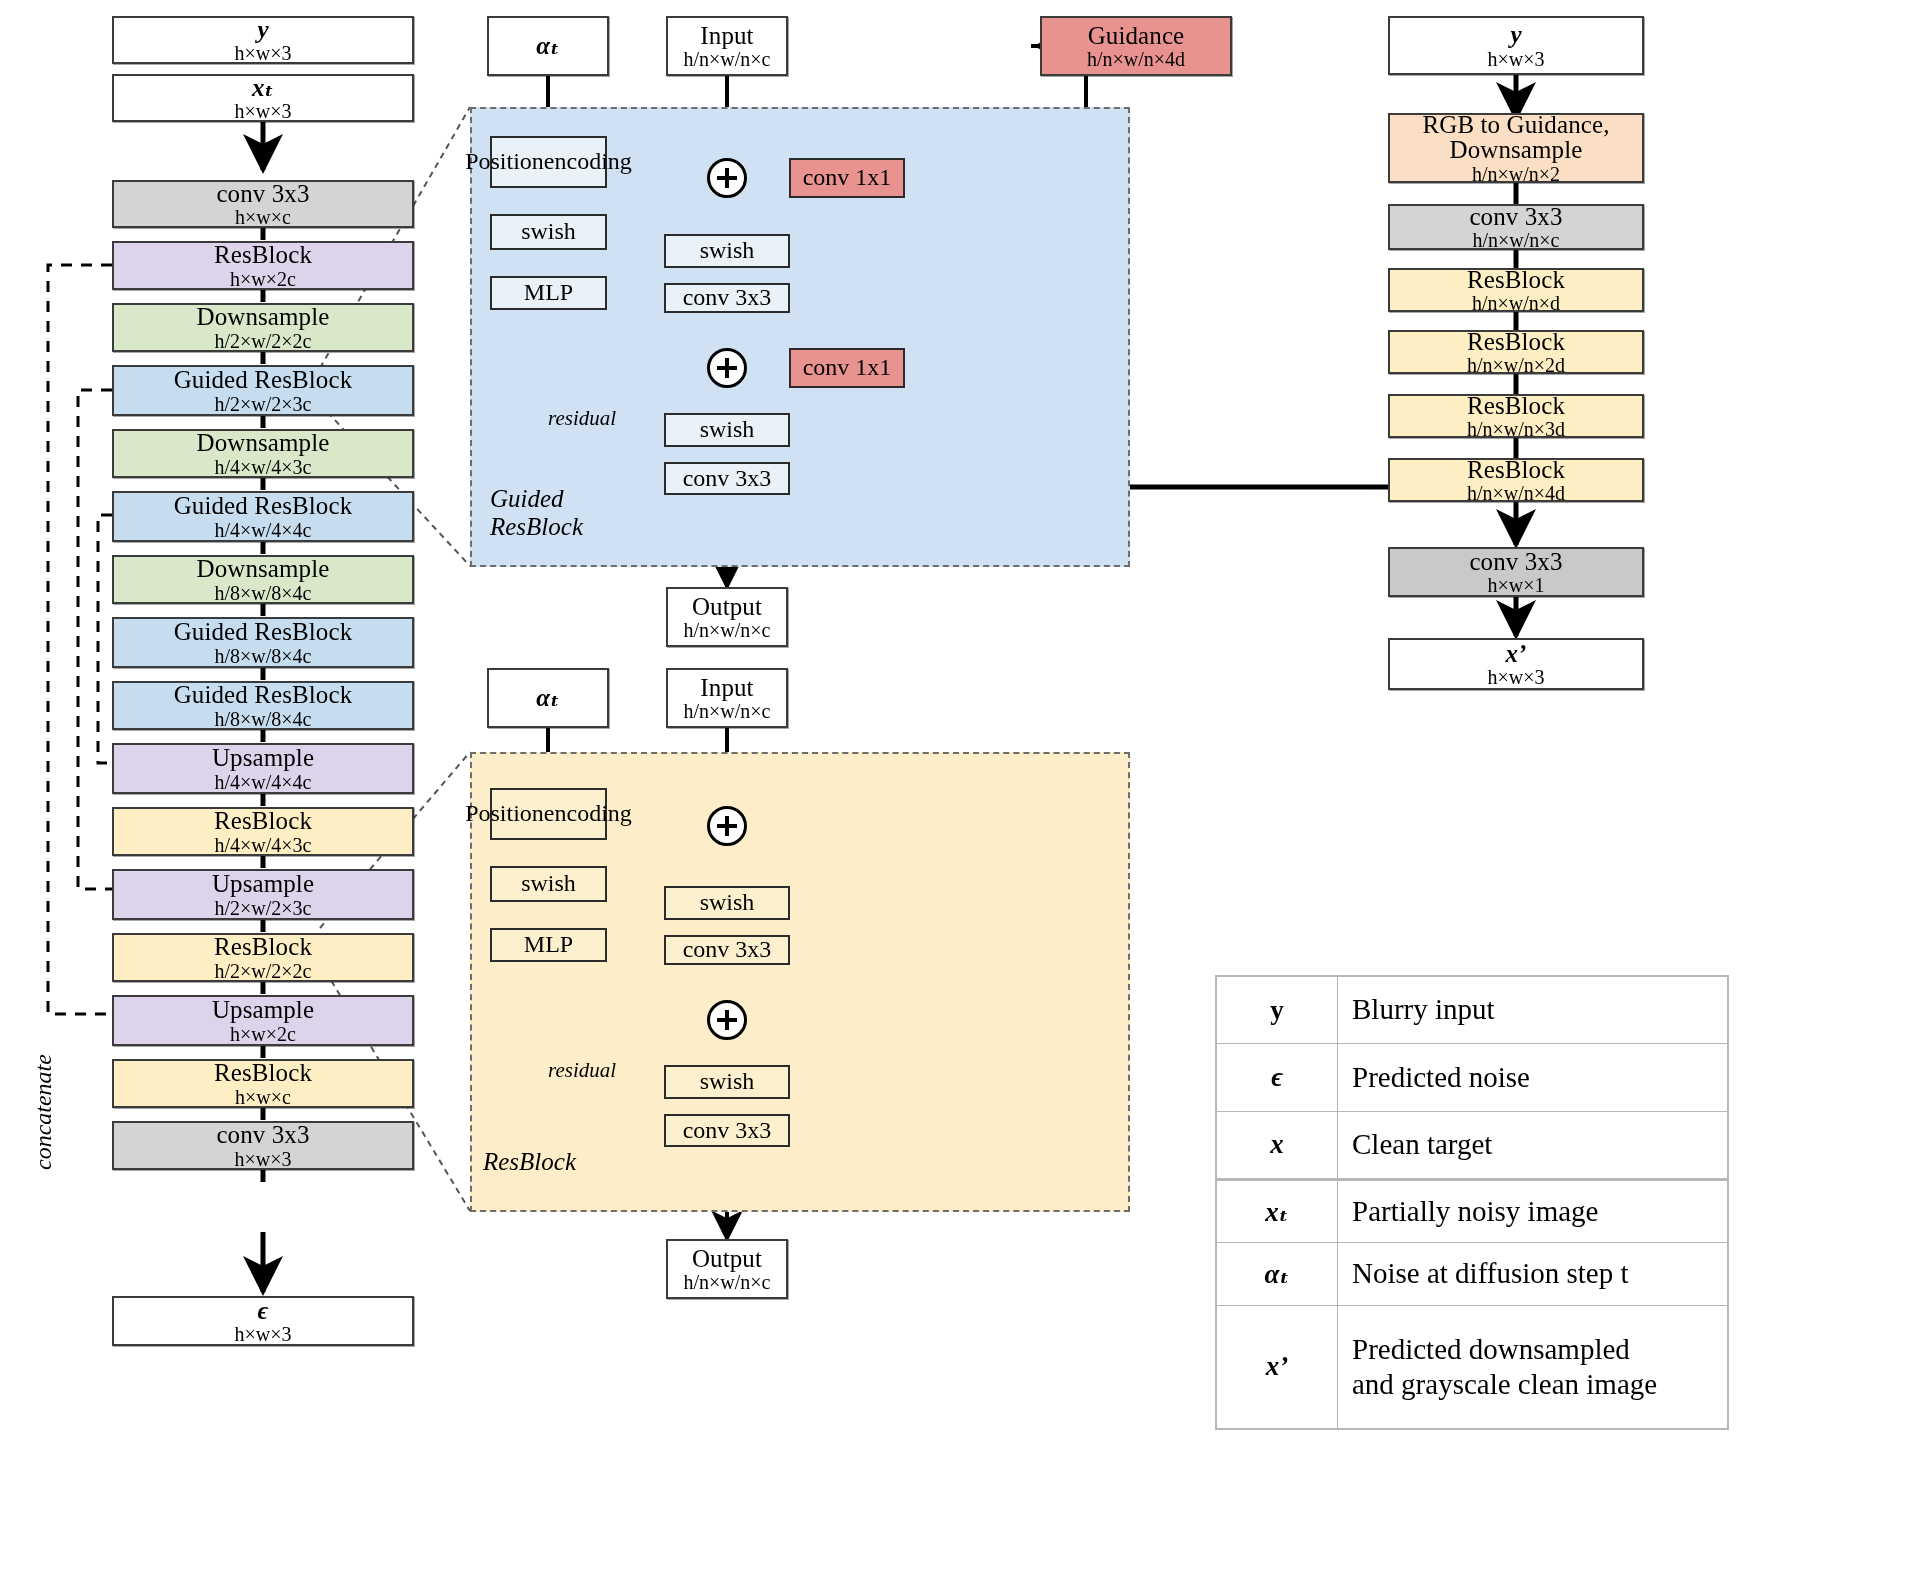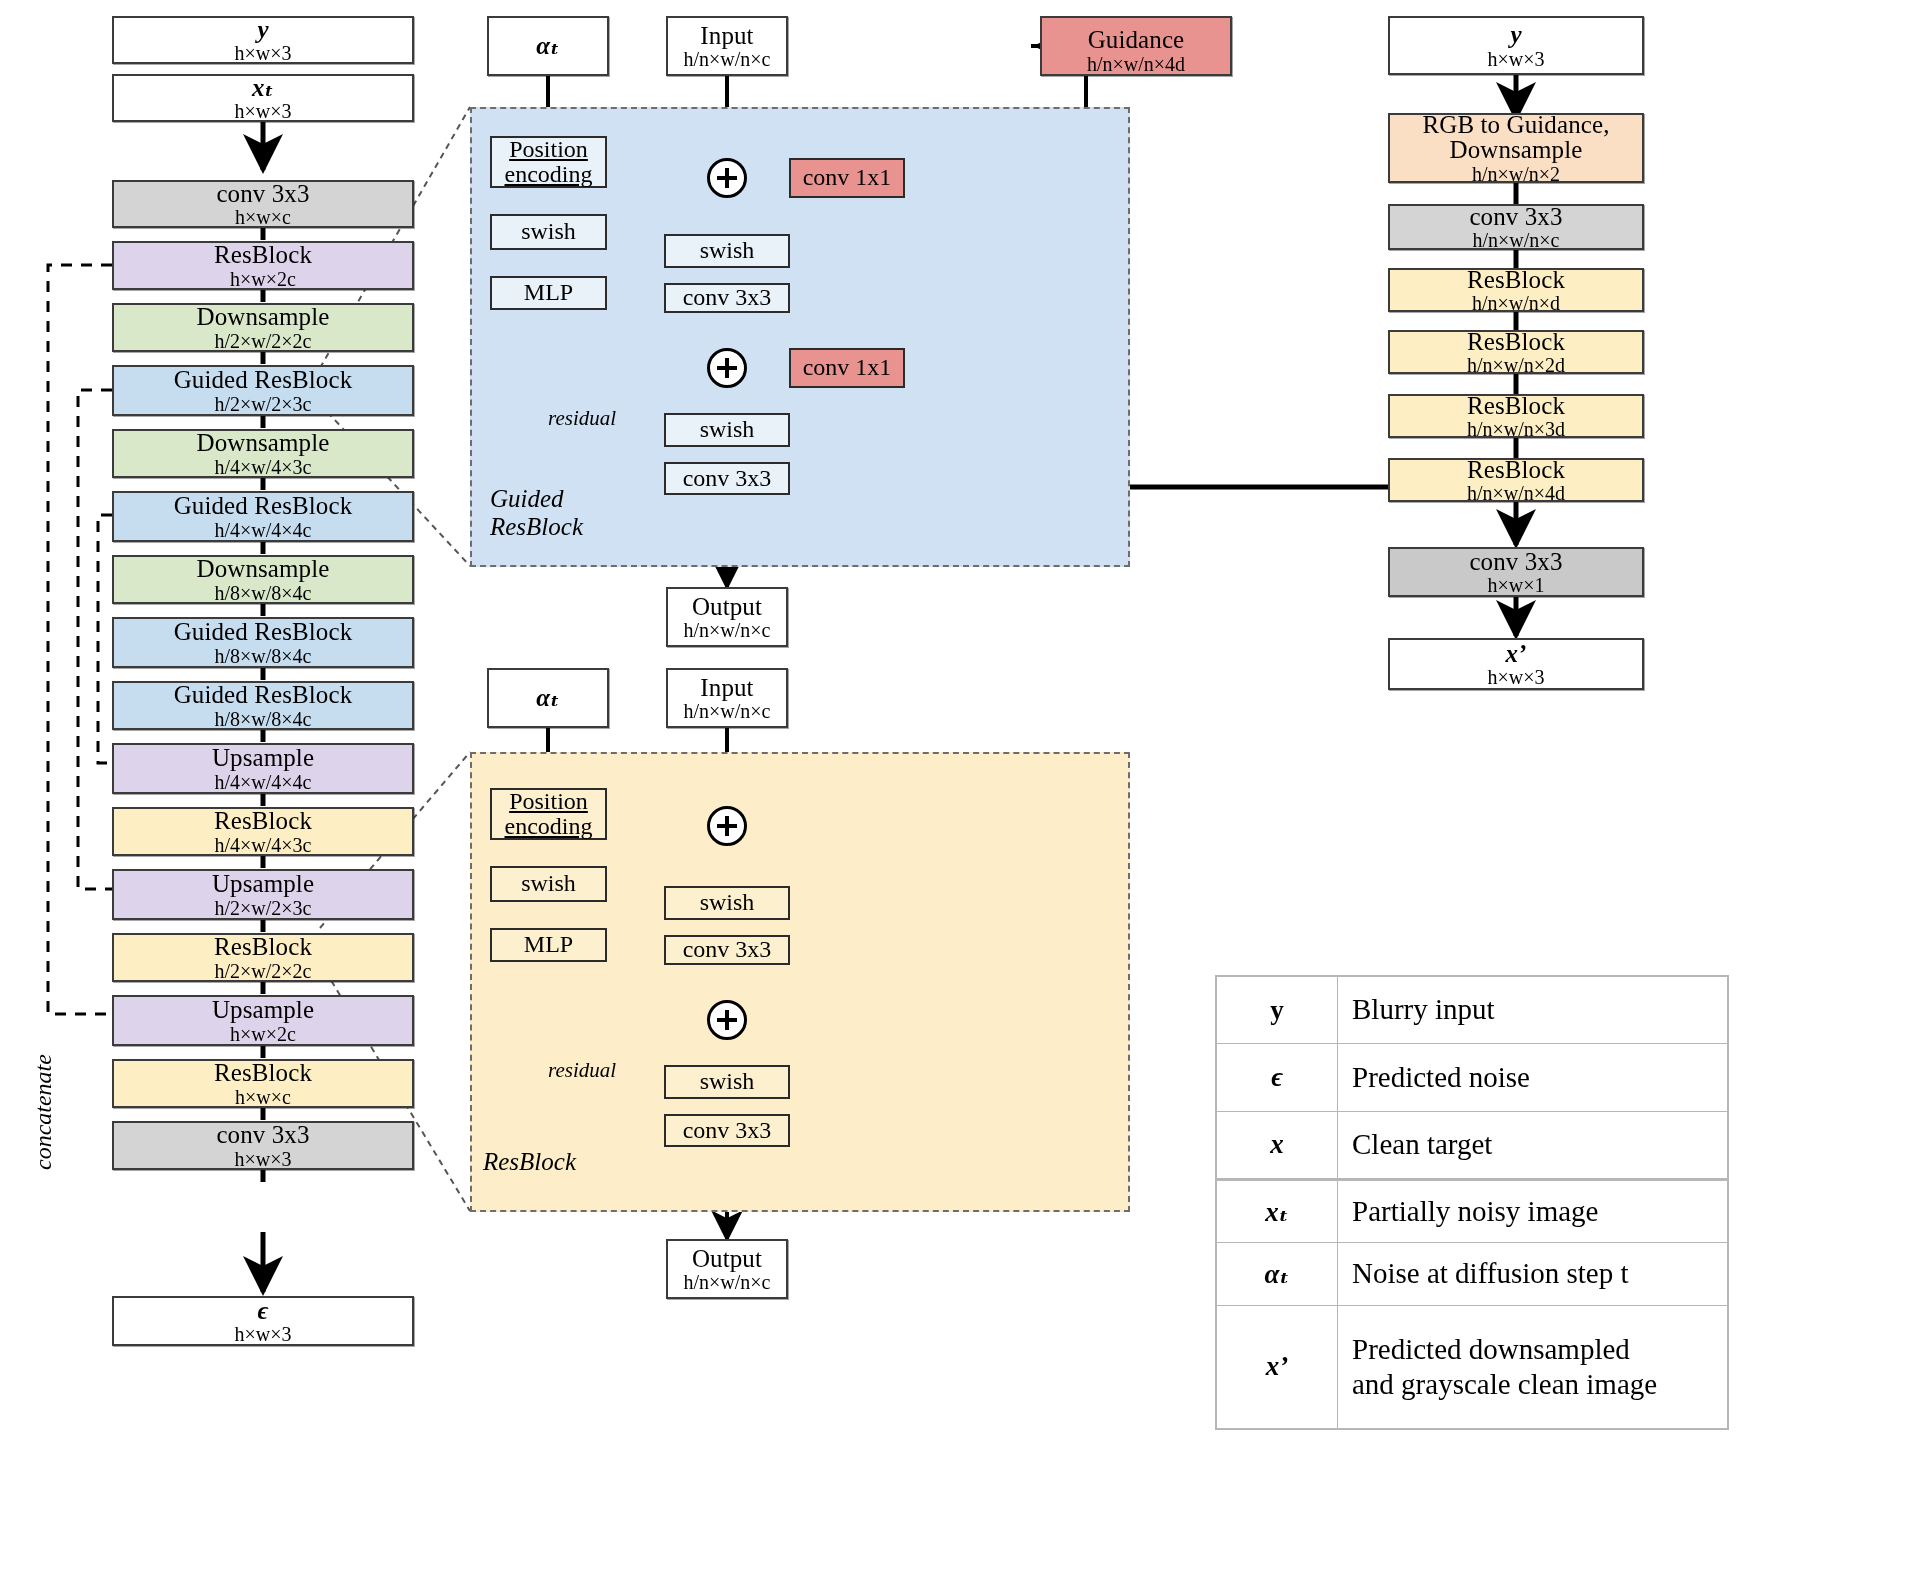--- a/index.html
+++ b/index.html
@@ -24,32 +24,32 @@
   .blk .t1.it{font-style:italic;font-weight:bold;}
 
   
   .c-white {background:#ffffff;}
   .c-gray  {background:#d4d4d4;}
   .c-grayd {background:#c9c9c9;}
   .c-purple{background:#ddd3ea;}
   .c-green {background:#d9e8c9;}
   .c-blue  {background:#c6ddf0;}
   .c-yellow{background:#fdeec4;}
-  .c-red   {background:#e8938f;justify-content:flex-end;}
+  .c-red   {background:#e8938f;}
   .c-peach {background:#fbdfc4;}
   .c-bluepale{background:#e9f1f9;}
   .c-yelpale{background:#fdf0cf;}
 
   
   .sb{
     position:absolute;box-sizing:border-box;border:2px solid #2b2b2b;
     display:flex;align-items:center;justify-content:center;text-align:center;
     font-size:24px;line-height:1.05;
   }
-  .sb.two{flex-direction:column;text-decoration:underline;}
+  .sb.two{}
 
   
   .panel{
     position:absolute;box-sizing:border-box;
     border:2px dashed #6d6d6d;
   }
   .panel.blue{background:#cfe1f2;}
   .panel.yellow{background:#fdeec9;}
 
   .panel-label{

